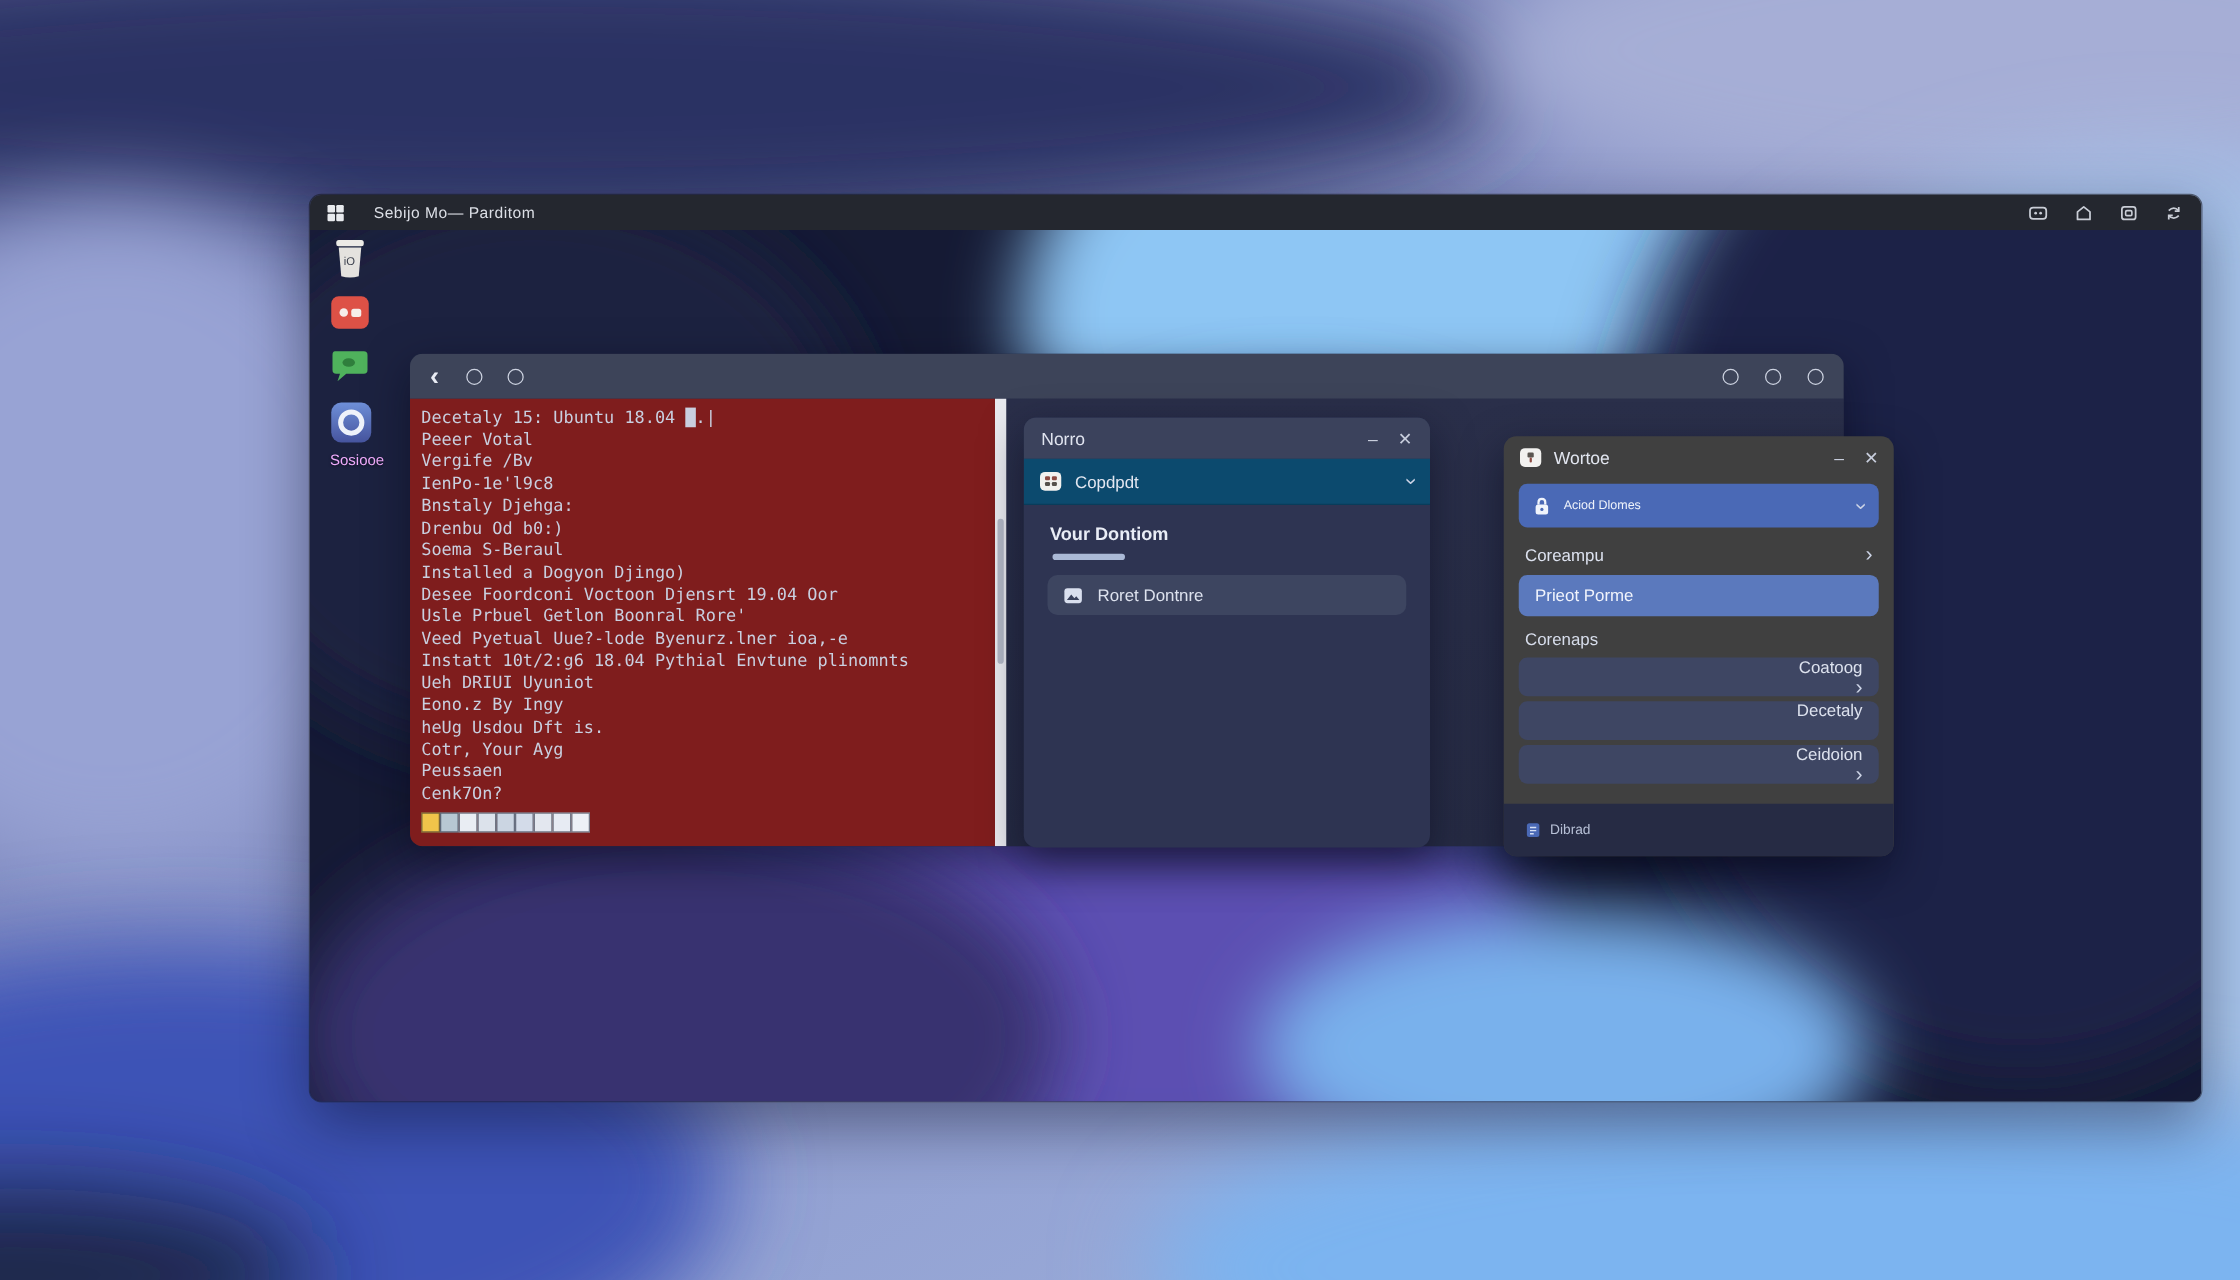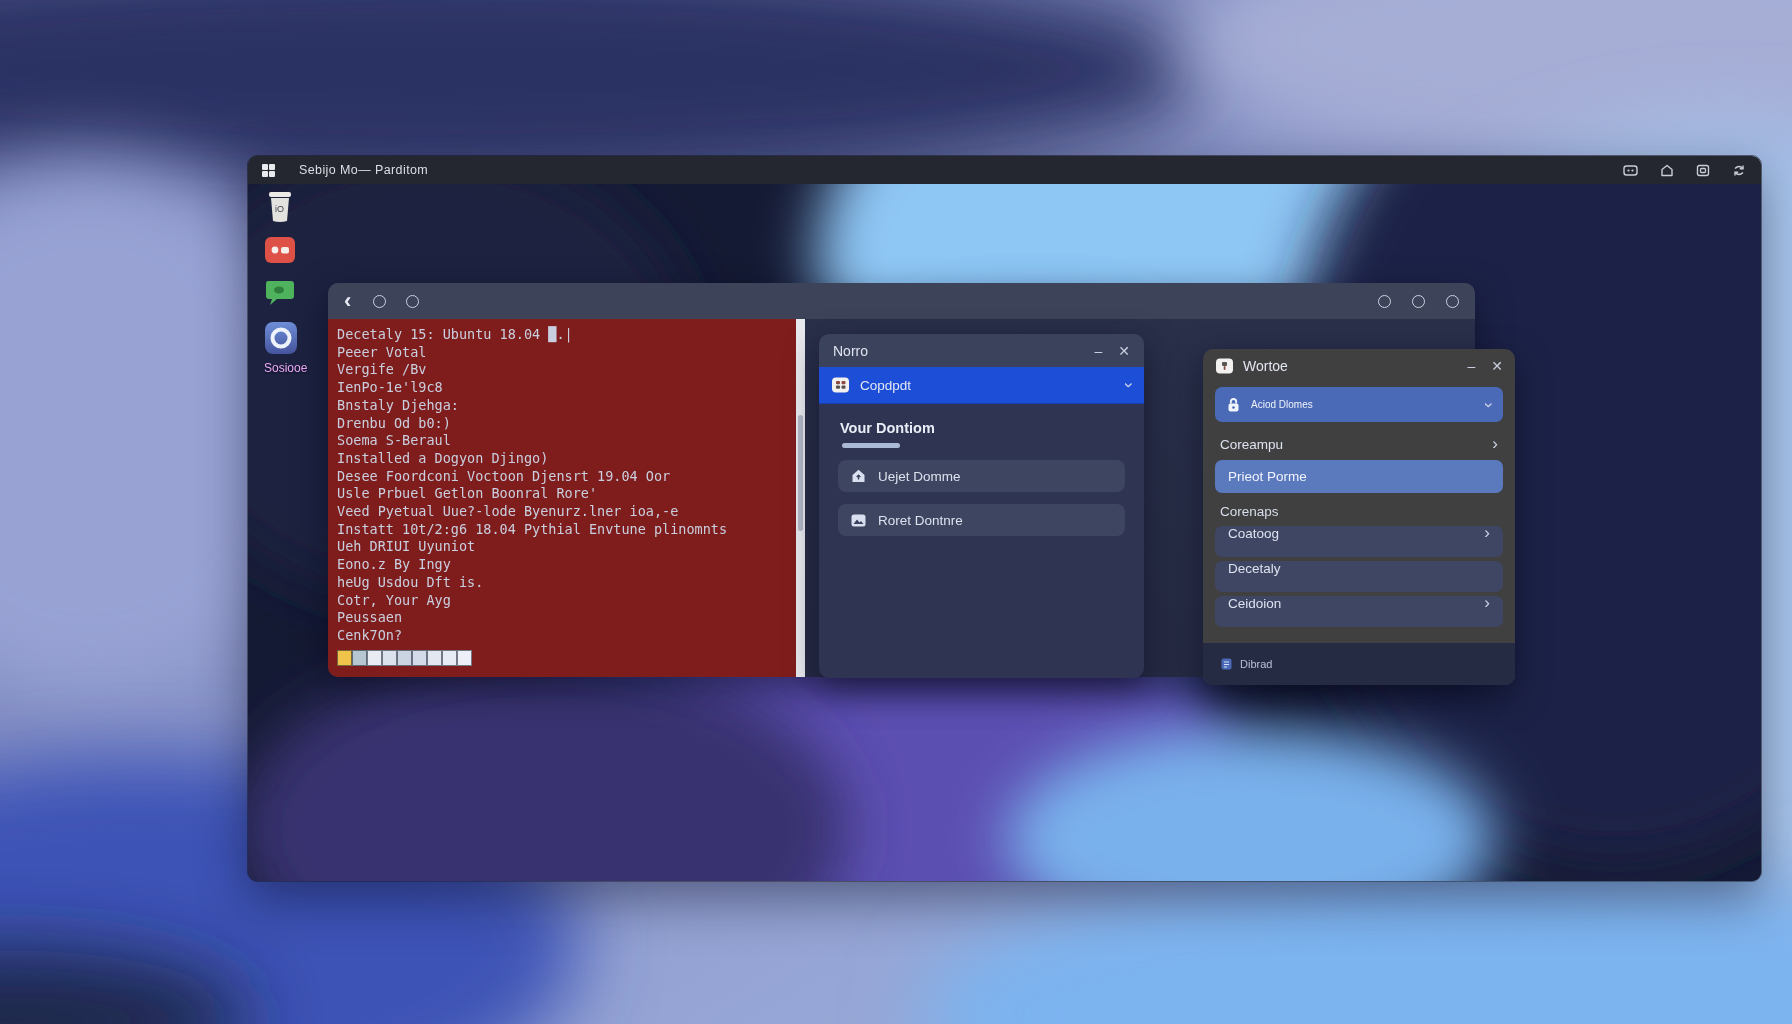--- a/index.html
+++ b/index.html
@@ -51,21 +51,21 @@
   .inner-bg { flex:1; background:linear-gradient(180deg,#2a2f4a 0%, #262b44 100%); }
 
   
   .norro { position:absolute; left:571px; top:150px; width:325px; height:344px;
     border-radius:10px; overflow:hidden; background:#2e3452;
     box-shadow:0 12px 32px rgba(5,8,25,.5); z-index:4; }
   .norro-titlebar { height:33px; background:#3b425c; display:flex; align-items:center; padding:0 14px; }
   .norro-titlebar .t { font-size:14px; color:#e0e4ef; }
   .winbtn { color:#c8cedd; font-size:14px; line-height:14px; cursor:pointer; }
   .winbtns { display:flex; gap:16px; align-items:center; }
-  .norro-dropdown { height:37px; background:#1d4ed8; display:flex; align-items:center;
+  .norro-dropdown { height:37px; background:#0c4a6e; display:flex; align-items:center;
     padding:0 12px; cursor:pointer; border-bottom:1px solid rgba(0,0,0,.18); }
   .norro-dropdown .lbl { margin-left:10px; font-size:13.5px; color:#e3e7f1; flex:1; }
   .chev { font-size:17px; color:#cdd4e6; line-height:14px; display:inline-block; }
   .chev.down { transform:rotate(90deg); }
   .norro-body { padding:12px 19px 0 19px; }
   .norro-heading { font-size:14.5px; font-weight:bold; color:#e9edf6; margin:4px 0 14px 2px; }
   .panel-btn { height:32px; background:#3d4560; border-radius:8px; display:flex;
     align-items:center; padding:0 12px; color:#dde2ee; font-size:13.5px; cursor:pointer; }
   .panel-btn .bl { margin-left:11px; }
   .norro-body .panel-btn { margin-bottom:12px; }
@@ -83,22 +83,22 @@
     align-items:center; padding:0 11px; cursor:pointer; margin-bottom:6px; }
   .blue-select .lbl { margin-left:10px; font-size:10px; color:#eff3fb; flex:1; }
   .w-linkrow { height:32px; display:flex; align-items:center; padding:0 5px;
     color:#dde2ef; font-size:13.5px; cursor:pointer; }
   .w-linkrow .lbl { flex:1; }
   .w-selected { height:33px; background:#5b79bd; border-radius:7px; display:flex;
     align-items:center; padding:0 13px; color:#f1f4fc; font-size:13.5px; cursor:pointer;
     margin-bottom:3px; }
   .w-grouplabel { height:30px; display:flex; align-items:center; padding:0 5px;
     color:#d7ddeb; font-size:13.5px; }
-  .w-btn { height:31px; background:#3e4663; border-radius:7px; display:flex; align-items:flex-start;
-    padding:0 13px; color:#dde2ee; font-size:13.5px; cursor:pointer; margin-bottom:4px; }
+  .w-btn { height:31px; background:#3e4663; border-radius:7px; display:flex; align-items:flex-end;
+    padding:0 13px; color:#dde2ee; font-size:13.5px; cursor:pointer; margin-bottom:4px;flex-direction:column; }
   .w-btn .lbl { flex:1; }
   .wortoe-footer { margin-top:auto; height:42px; background:#262b44; display:flex;
     align-items:center; padding:0 17px; }
   .wortoe-footer .lbl { margin-left:7px; font-size:11px; color:#b7c0d6; }
 </style>
 </head>
 <body>
 
 <div class="stage">
 
@@ -277,27 +277,20 @@
             <rect x="10.5" y="9.6" width="4" height="3.2" rx="1" fill="#55504c"></rect>
           </svg>
           <span class="lbl">Copdpdt</span>
           <span class="chev down">›</span>
         </div>
         <div class="norro-body">
           <div class="norro-heading">Vour Dontiom</div>
 
           <div class="active-bar"></div>
 
-          <div class="panel-btn">
-            <svg width="17" height="16" viewBox="0 0 17 16">
-              <path d="M2.5 7 L8.5 1.8 L14.5 7 L14.5 14 L2.5 14 Z" fill="#d9dfee"></path>
-              <path d="M8.5 11.5 L8.5 7.5 M6.7 9 L8.5 7.2 L10.3 9" stroke="#39415c" stroke-width="1.4" fill="none"></path>
-            </svg>
-            <span class="bl">Uejet Domme</span>
-          </div>
 
           <div class="panel-btn">
             <svg width="17" height="15" viewBox="0 0 17 15">
               <rect x="1.5" y="1.5" width="14" height="12" rx="2.5" fill="#d9dfee"></rect>
               <path d="M3.5 11 L7 6.5 L9.5 9.5 L11 8 L13.5 11 Z" fill="#39415c"></path>
             </svg>
             <span class="bl">Roret Dontnre</span>
           </div>
         </div>
       </div>

